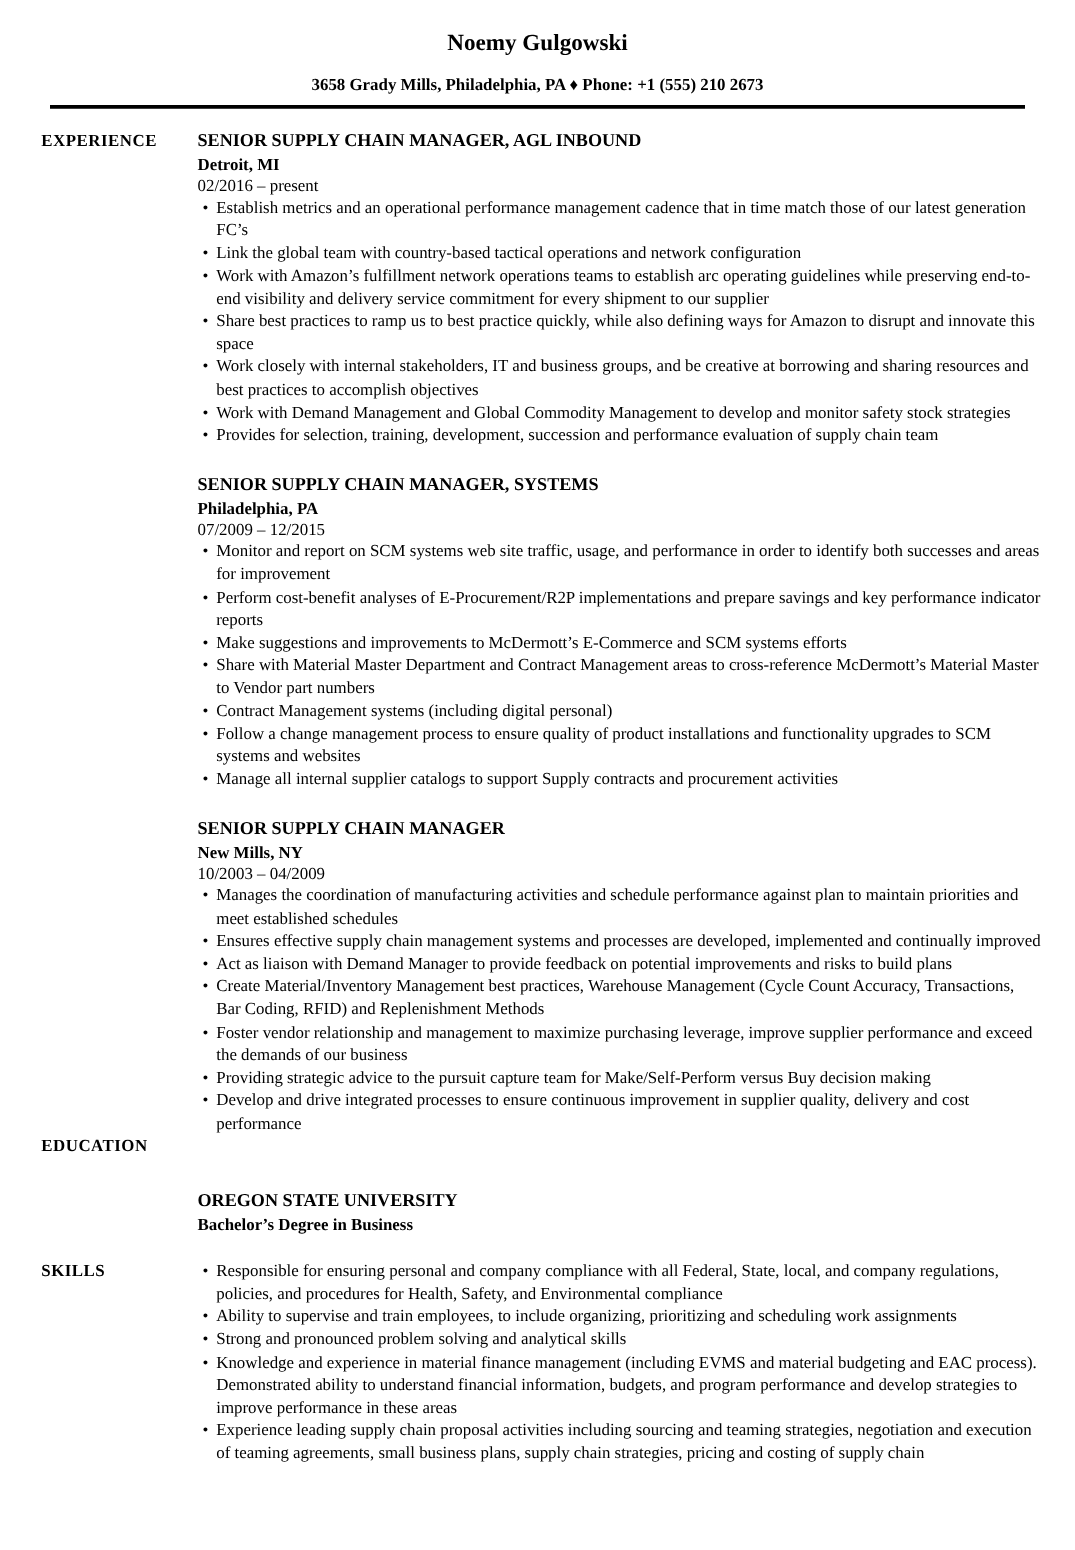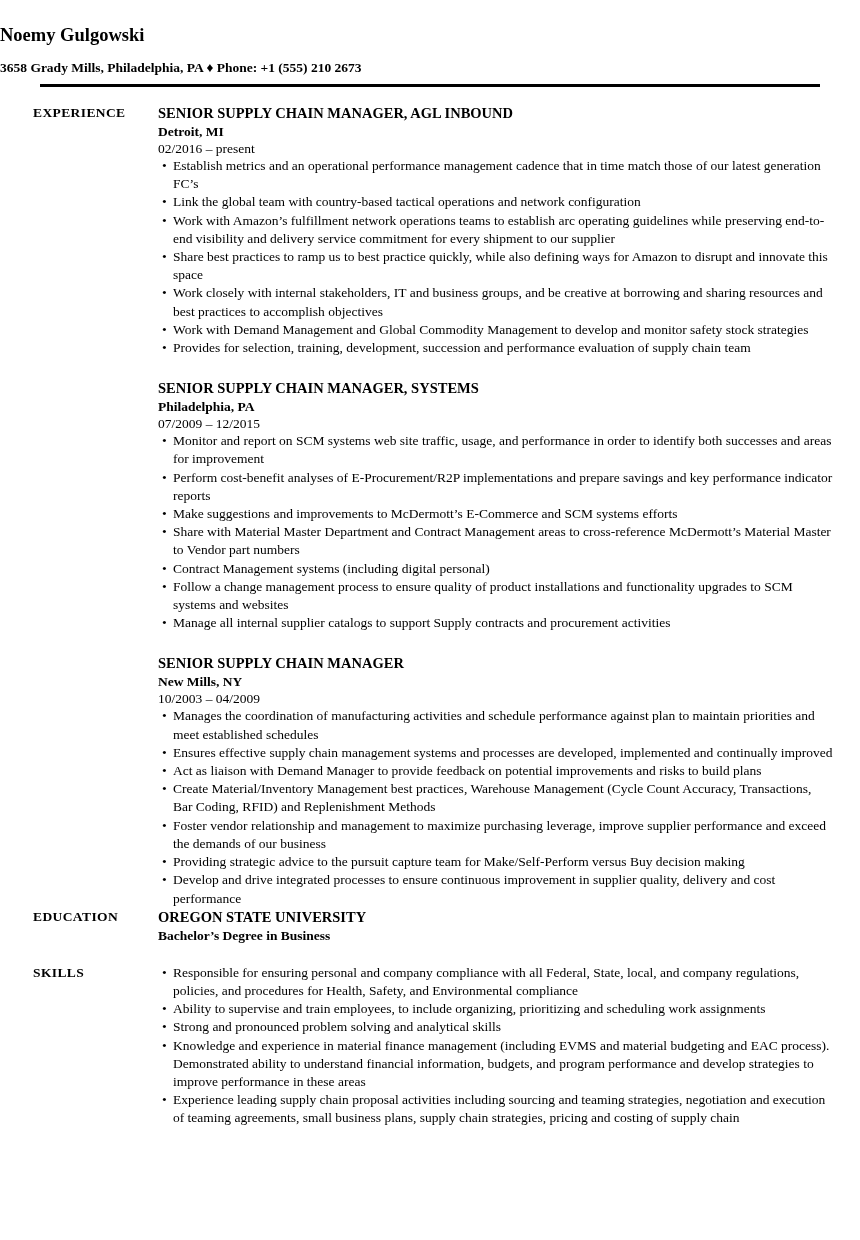--- a/index.html
+++ b/index.html
@@ -7,38 +7,38 @@
   .page {
     width: 860px;
     height: 1240px;
     overflow: hidden;
     background: #ffffff;
     color: #000000;
     font-family: "Liberation Serif", "DejaVu Serif", serif;
     font-size: 13.5px;
     line-height: 18.2px;
   }
-  .header { padding-top: 25px; }
+  .header { text-align: center; padding-top: 25px; }
   .person-name { font-size: 18.5px; font-weight: bold; margin: 0 0 13px 0; line-height: 21px; }
   .contact-line { font-weight: bold; font-size: 13.5px; line-height: 18px; }
   .header-divider { border: none; border-top: 3px solid #000000; margin: 7px 40px 0 40px; }
 
   .grid {
     display: grid;
     grid-template-columns: 125px 1fr;
     padding: 17px 26px 0 33px;
   }
   .section-label {
     font-weight: bold;
     font-size: 13.5px;
     letter-spacing: 0.4px;
   }
   .job + .job { margin-top: 22px; }
   .experience-content { }
-  .education-content { margin-bottom: 19px; }
+  .education-content { margin-bottom: 19px; margin-top: 44px; }
 
   .job-title { font-weight: bold; font-size: 14.5px; line-height: 19px; }
   .job-location { font-weight: bold; line-height: 17px; }
   .job-dates { line-height: 17px; }
   .school-name { font-weight: bold; font-size: 14.5px; line-height: 19px; }
   .degree { font-weight: bold; line-height: 18px; }
 
   ul.bullets { list-style: none; margin: 0; padding: 0 0 0 15px; }
   ul.bullets li { position: relative; }
   ul.bullets li::before {

